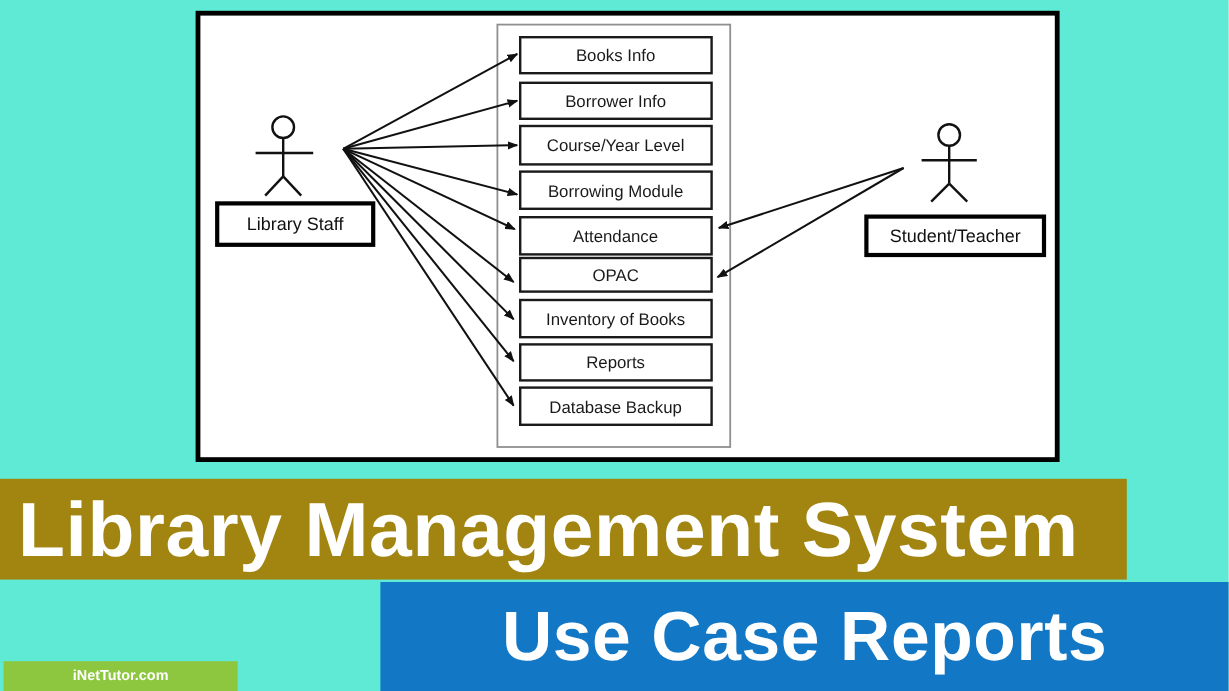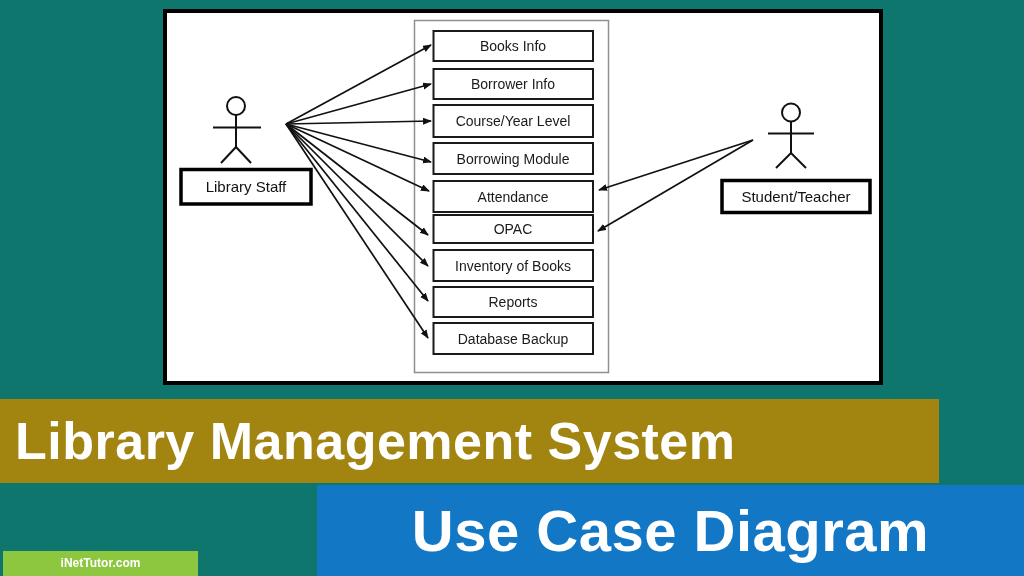--- a/index.html
+++ b/index.html
@@ -6,21 +6,21 @@
     margin: 0;
     padding: 0;
     background: #ffffff;
     font-family: "Liberation Sans", sans-serif;
   }
   #stage {
     position: relative;
     width: 1024px;
     height: 576px;
     overflow: hidden;
-    background: #0f766e;
+    background: #5eead4;
   }
   #diagram-svg {
     position: absolute;
     left: 0;
     top: 0;
     width: 1024px;
     height: 398px;
   }
   .uc-label {
     font-family: "Liberation Sans", sans-serif;
@@ -34,21 +34,21 @@
   }
   .banner-title {
     position: absolute;
     left: 0;
     top: 399px;
     width: 939px;
     height: 84px;
     background: #A28511;
     color: #ffffff;
     font-weight: bold;
-    font-size: 52px;
+    font-size: 64px;
     line-height: 84px;
     padding-left: 15px;
     box-sizing: border-box;
     white-space: nowrap;
     letter-spacing: 0.5px;
   }
   .banner-subtitle {
     position: absolute;
     left: 317px;
     top: 485px;
@@ -173,20 +173,20 @@
       <rect x="722" y="180.5" width="148" height="32" fill="#ffffff" stroke="#000000" stroke-width="3.5"></rect>
       <text class="actor-label-text" x="796" y="202" text-anchor="middle">Student/Teacher</text>
     </g>
   </svg>
 
   <div class="banner-title">
     <span>Library Management System</span>
   </div>
 
   <div class="banner-subtitle">
-    <span>Use Case Diagram</span>
+    <span>Use Case Reports</span>
   </div>
 
   <div class="watermark-badge">
     <span>iNetTutor.com</span>
   </div>
 
 </div>
 
 </body></html>

